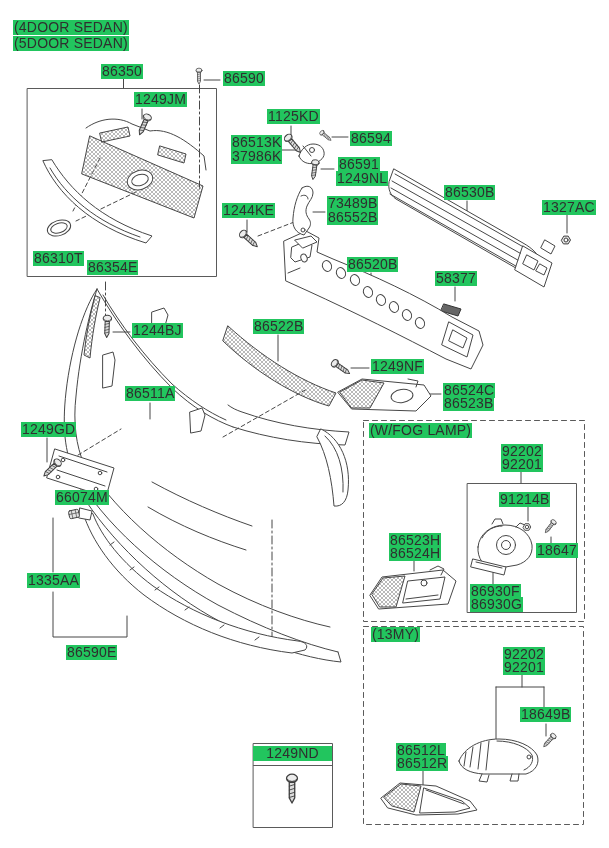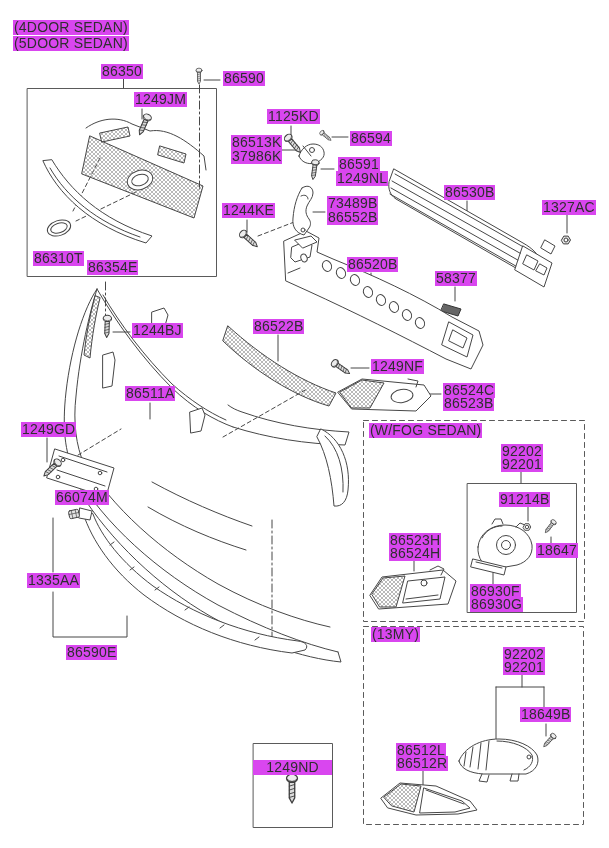--- a/index.html
+++ b/index.html
@@ -1,21 +1,21 @@
 <!DOCTYPE html>
 <html><head>
 <meta charset="utf-8">
 <style>
   html,body{margin:0;padding:0;background:#fff;}
   .stage{position:relative;width:609px;height:848px;background:#fff;overflow:hidden;
          font-family:"Liberation Sans", sans-serif;}
   .stage svg{position:absolute;left:0;top:0;}
   .lbl{position:absolute;font-size:14px;line-height:15px;color:#2f2f2f;
-       white-space:nowrap;background:#d946ef;padding:0 1px;letter-spacing:.2px;}
-  .lbl.center{text-align:center;padding:0;margin-top:14px;}
+       white-space:nowrap;background:#22c55e;padding:0 1px;letter-spacing:.2px;}
+  .lbl.center{text-align:center;padding:0;}
 </style>
 </head>
 <body>
 
 <div class="stage">
 
 <svg width="609" height="848" viewBox="0 0 609 848">
   <defs>
     <pattern id="xh" width="4" height="4" patternUnits="userSpaceOnUse">
       <path d="M0,0 L4,4 M4,0 L0,4" stroke="#8a8a8a" stroke-width="0.6"></path>
@@ -230,21 +230,21 @@
 <div class="lbl" style="left:347px;top:257px">86520B</div>
 <div class="lbl" style="left:435px;top:271px">58377</div>
 <div class="lbl" style="left:253px;top:319px">86522B</div>
 <div class="lbl" style="left:132px;top:323px">1244BJ</div>
 <div class="lbl" style="left:371px;top:359px">1249NF</div>
 <div class="lbl" style="left:443px;top:383px">86524C</div>
 <div class="lbl" style="left:443px;top:396px">86523B</div>
 <div class="lbl" style="left:125px;top:386px">86511A</div>
 <div class="lbl" style="left:21px;top:422px">1249GD</div>
 <div class="lbl" style="left:55px;top:490px">66074M</div>
-<div class="lbl" style="left:369px;top:423px">(W/FOG SEDAN)</div>
+<div class="lbl" style="left:369px;top:423px">(W/FOG LAMP)</div>
 <div class="lbl" style="left:501px;top:444px">92202</div>
 <div class="lbl" style="left:501px;top:457px">92201</div>
 <div class="lbl" style="left:499px;top:492px">91214B</div>
 <div class="lbl" style="left:389px;top:533px">86523H</div>
 <div class="lbl" style="left:389px;top:546px">86524H</div>
 <div class="lbl" style="left:536px;top:543px">18647</div>
 <div class="lbl" style="left:470px;top:584px">86930F</div>
 <div class="lbl" style="left:470px;top:597px">86930G</div>
 <div class="lbl" style="left:27px;top:573px">1335AA</div>
 <div class="lbl" style="left:66px;top:645px">86590E</div>

